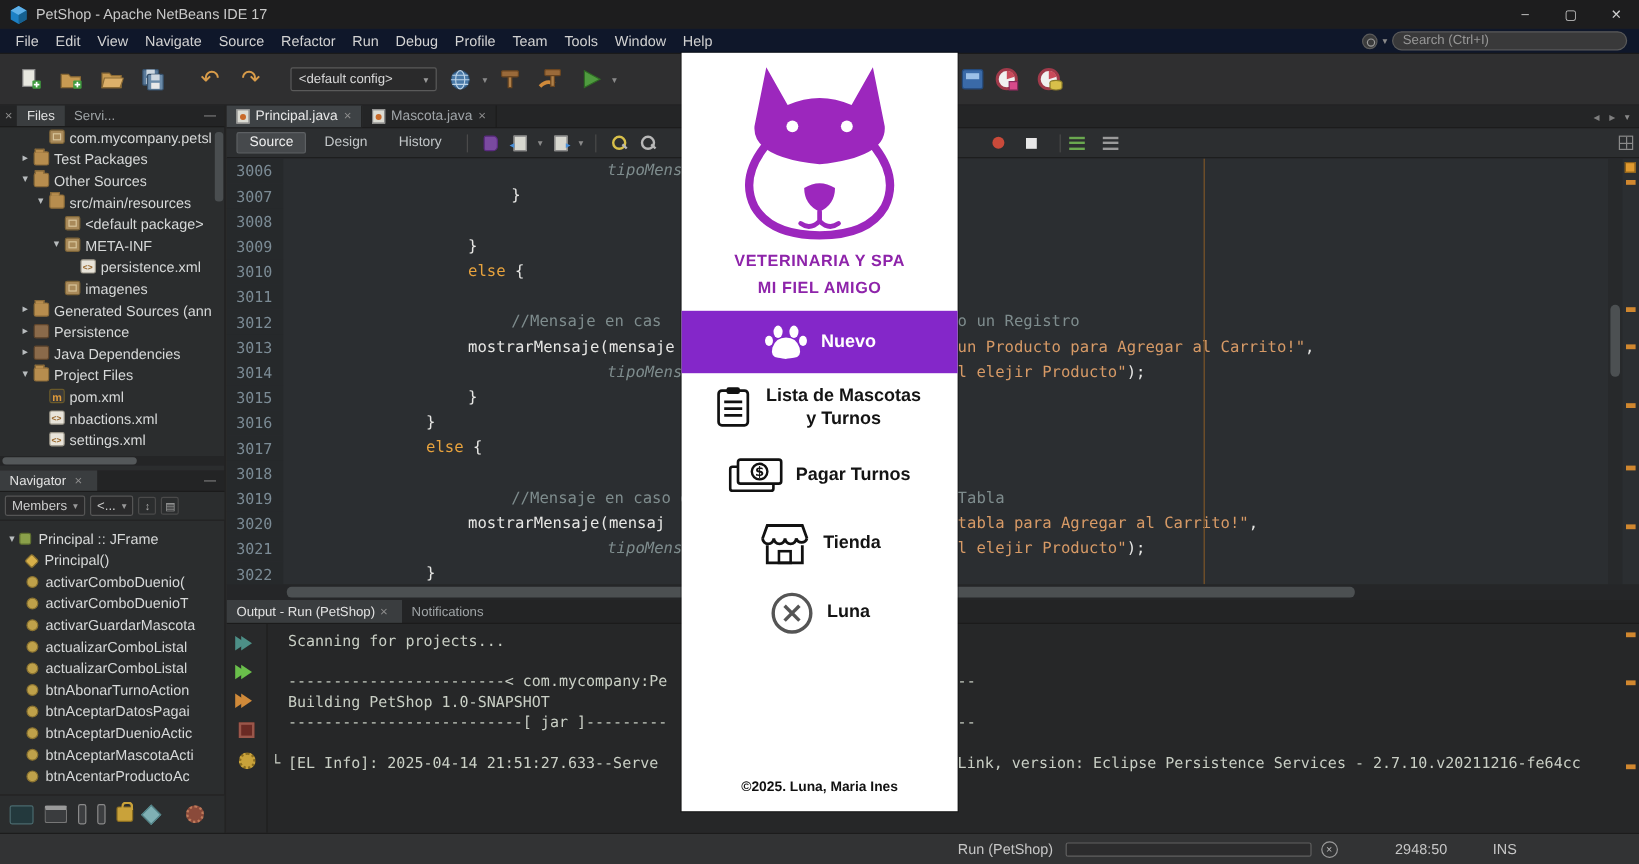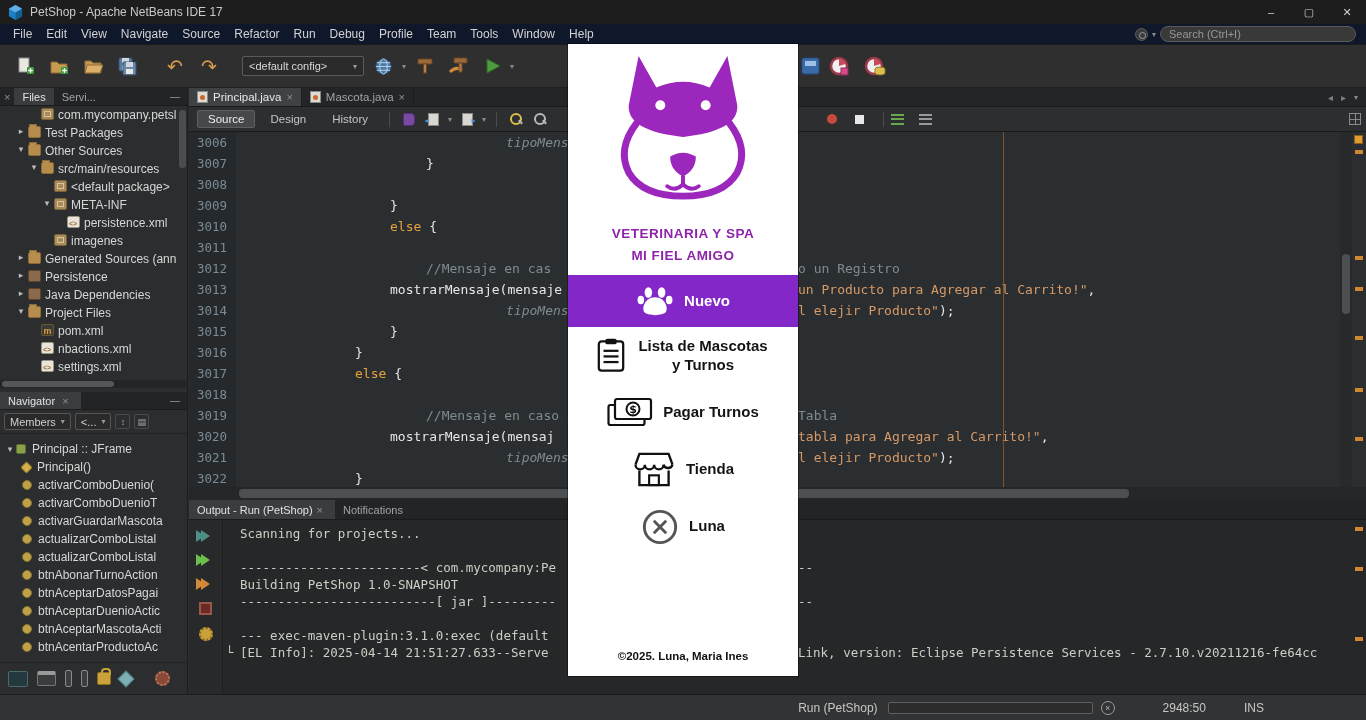--- a/index.html
+++ b/index.html
@@ -175,21 +175,21 @@
   .sbprog{width:205px;height:12px;border:1px solid #606060;border-radius:2px;background:#2c2c2d;margin-right:8px}
   .sbstop{width:14px;height:14px;border-radius:50%;border:1px solid #9a9a9a;color:#b8b8b8;font-size:9px;
           display:flex;align-items:center;justify-content:center;margin-right:48px}
   .sbcaret{margin-right:38px}
   .sbins{margin-right:102px}
 
   
   .appwin{position:absolute;left:568px;top:44px;width:230px;height:632px;background:#ffffff;z-index:50;
           box-shadow:0 0 0 1px rgba(0,0,0,.35);display:flex;flex-direction:column;align-items:center}
   .applogo{margin-top:10px;width:176px;height:148px}
-  .brand1{color:#8E24AA;font-weight:bold;font-size:13.5px;letter-spacing:.5px;margin-top:24px}
+  .brand1{color:#8E24AA;font-weight:bold;font-size:13.5px;letter-spacing:.5px;margin-top:8px}
   .brand2{color:#8E24AA;font-weight:bold;font-size:13.5px;letter-spacing:.5px;margin-top:7px}
   .appmenu{width:100%;margin-top:12px}
   .amitem{display:flex;align-items:center;justify-content:center;gap:10px;height:57px;color:#141414;
           font-weight:bold;font-size:15px}
   .amitem.act{background:#8427C9;color:#ffffff;height:52px}
   .amicon{display:flex;align-items:center;justify-content:center;flex:none}
   .amlab{max-width:135px;text-align:center;line-height:1.25}
   .appfooter{margin-top:auto;margin-bottom:14px;color:#111;font-size:11.5px;font-weight:bold}
 </style>
 </head>
@@ -715,23 +715,20 @@
                 <span class="oseg" style="left: 575px;">--</span>
               </div>
               <div class="orow">
                 <span class="oseg" style="left: 17px;">Building PetShop 1.0-SNAPSHOT</span>
               </div>
               <div class="orow">
                 <span class="oseg" style="left: 17px;">--------------------------[ jar ]---------</span>
                 <span class="oseg" style="left: 575px;">--</span>
               </div>
               <div class="orow"></div>
-              <div class="orow">
-                <span class="oseg" style="left: 17px;">--- exec-maven-plugin:3.1.0:exec (default</span>
-              </div>
               <div class="orow">
                 <span class="oseg" style="left: 3px;">└</span>
                 <span class="oseg" style="left: 17px;">[EL Info]: 2025-04-14 21:51:27.633--Serve</span>
                 <span class="oseg" style="left: 575px;">Link, version: Eclipse Persistence Services - 2.7.10.v20211216-fe64cc</span>
               </div>
             </div>
         </div>
       </div>
     </div>
   </div>

